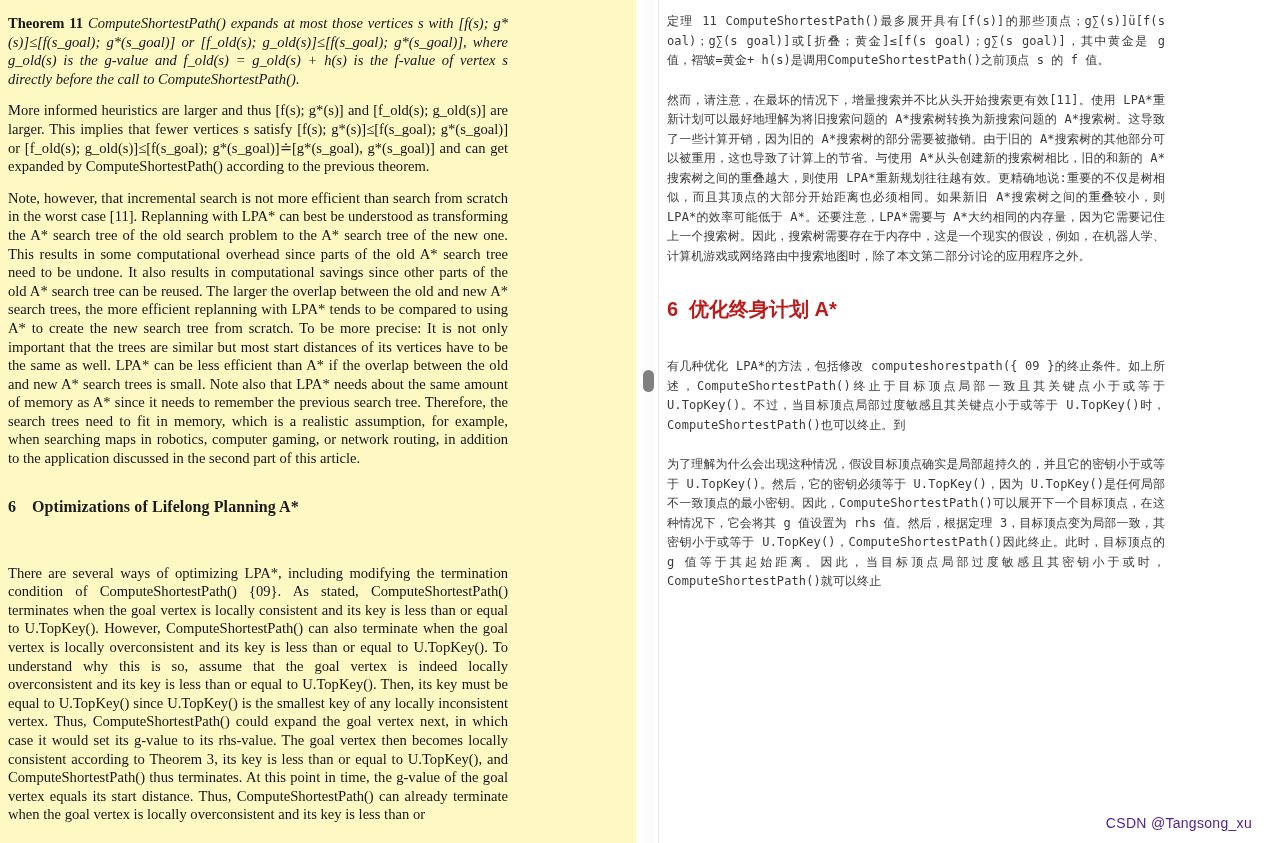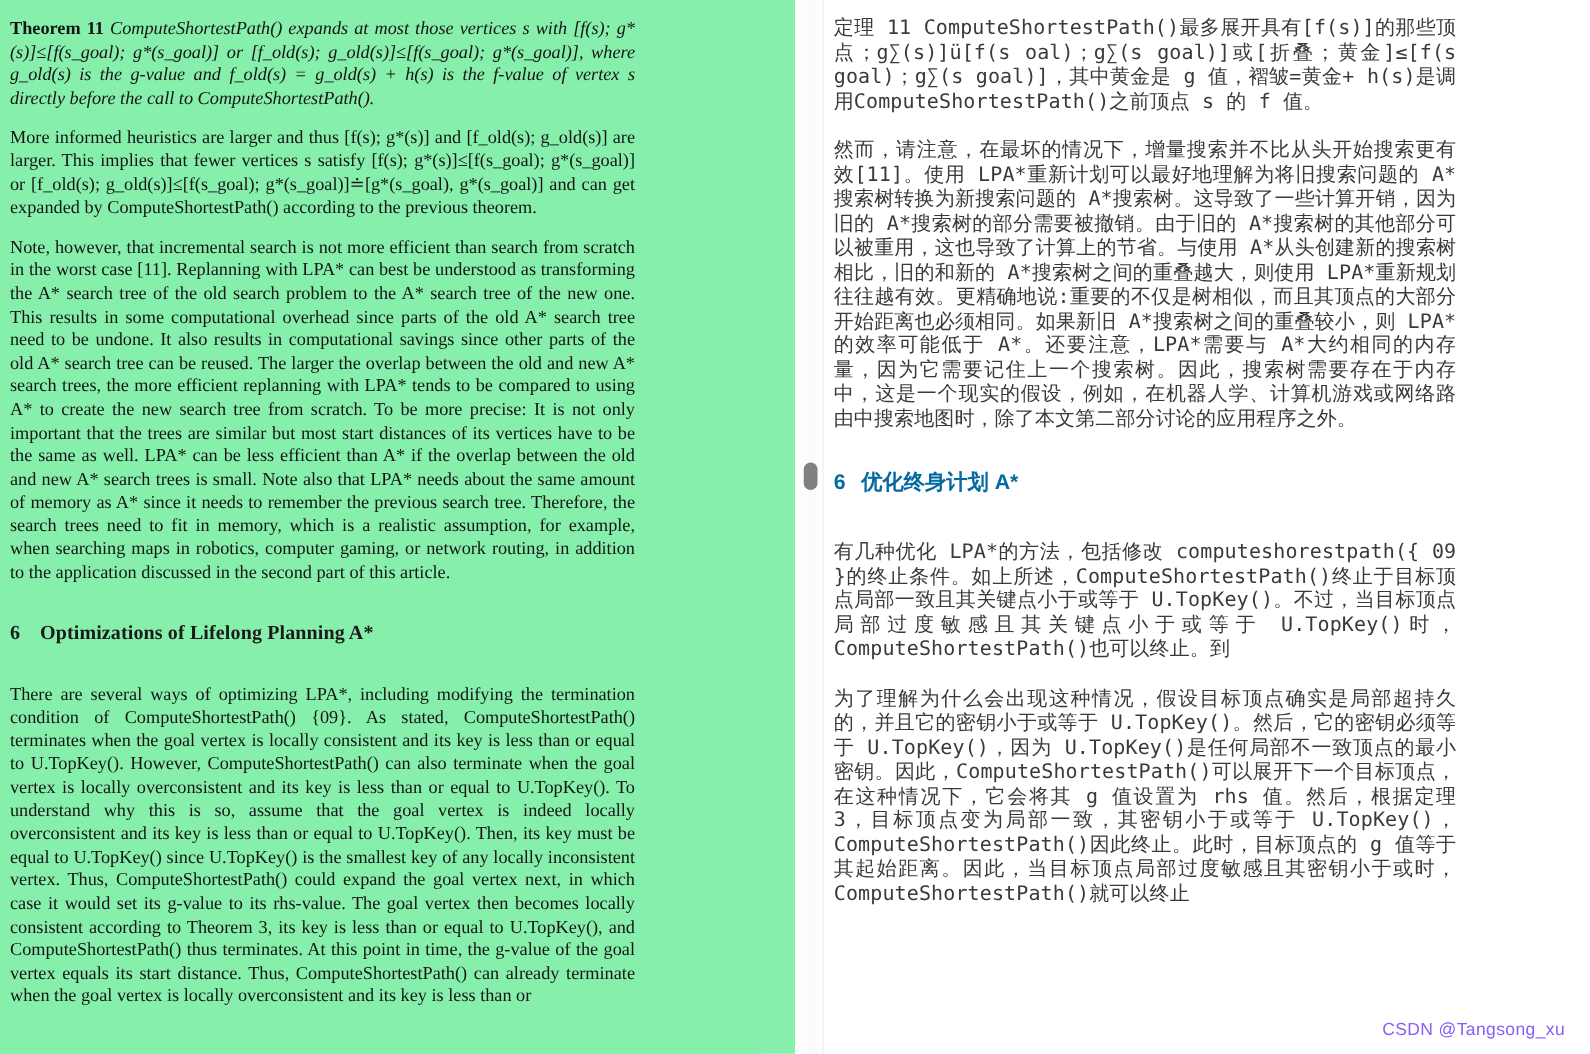--- a/index.html
+++ b/index.html
@@ -27,21 +27,21 @@
   }
 
   .pane {
     position: relative;
     overflow: hidden;
   }
 
   .pane-source {
     width: 636px;
     flex: 0 0 636px;
-    background: #86efac;
+    background: #fef9c3;
   }
 
   .pane-gutter {
     width: 22px;
     flex: 0 0 22px;
     background: linear-gradient(to right, #ffffff 0%, #fcfcfc 35%, #fbfbfb 70%, #ffffff 100%);
     border-right: 1px solid #ececec;
     position: relative;
   }
 
@@ -98,64 +98,64 @@
     font-size: 16px;
     font-weight: bold;
     margin: 30px 0 0 0;
     letter-spacing: 0.1px;
   }
   .sec-heading .sec-num {
     display: inline-block;
     min-width: 24px;
   }
   .src-body .after-heading {
-    margin-top: 31px;
+    margin-top: 48px;
     font-family: Liberation Serif, serif;
   }
 
   
   .tgt-body {
     padding: 12px 6px 0 8px;
     width: 498px;
   }
 
   .tgt-body p {
     margin: 0 0 20px 0;
-    font-size: 16px;
+    font-size: 12px;
     line-height: 19.5px;
     text-align: justify;
     text-justify: inter-ideograph;
     color: #3a3a3a;
     font-family: "DejaVu Sans Mono", "Liberation Mono", monospace;
     letter-spacing: 0.1px;
   }
 
   .tgt-heading {
     font-family: "Liberation Sans", sans-serif;
-    font-size: 17px;
+    font-size: 20px;
     font-weight: bold;
-    color: #0369a1;
+    color: #b91c1c;
     margin: 30px 0 0 0;
   }
   .tgt-heading .sec-num {
     display: inline-block;
     min-width: 22px;
   }
   .tgt-body .after-heading {
     margin-top: 34px;
   }
 
   
   .watermark {
     position: absolute;
     right: 20px;
     bottom: 12px;
     font-family: "Liberation Sans", sans-serif;
     font-size: 14px;
-    color: #8b5cf6;
+    color: #4c1d95;
     letter-spacing: 0.3px;
     user-select: none;
     white-space: nowrap;
   }
 </style>
 </head>
 <body>
 
 <div id="app">
 

